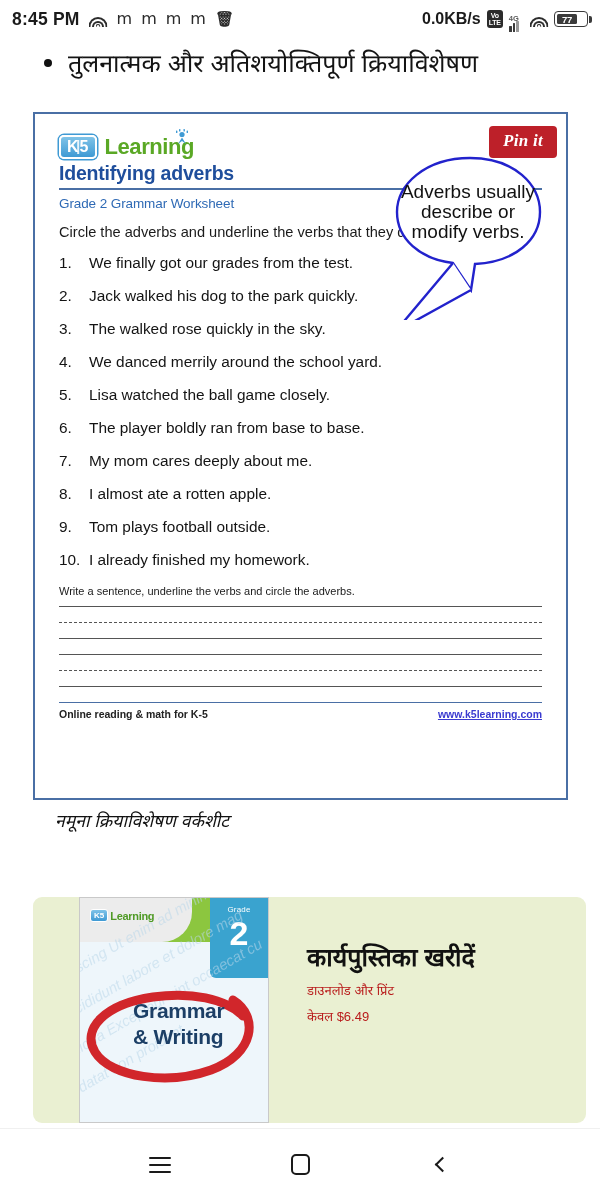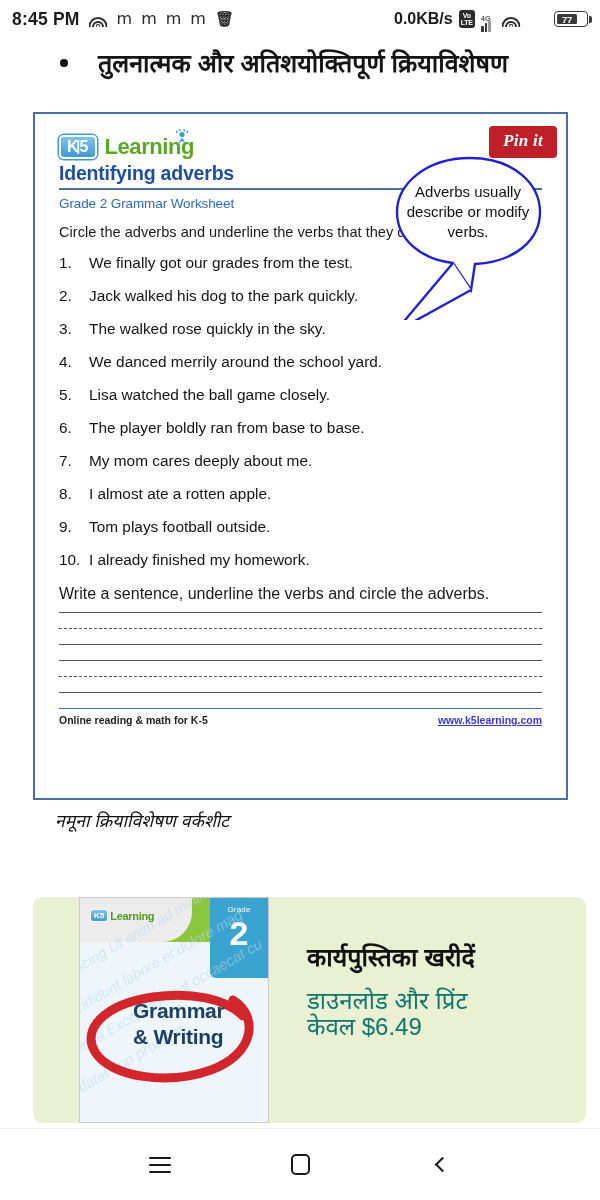--- a/index.html
+++ b/index.html
@@ -45,37 +45,36 @@
   .sig { display:flex; align-items:flex-end; gap:1px; height:14px; position:relative; padding-top:5px;margin-top:12px;}
   .sig b { display:block; width:2.8px; background:#3a3a3a; border-radius:.5px; }
   .sig b:nth-child(1){height:4px; background:#9a9a9a;}
   .sig b:nth-child(2){height:6.5px;}
   .sig b:nth-child(3){height:9px;}
   .sig b:nth-child(4){height:11.5px; background:#9a9a9a;}
   .sig-4g { position:absolute; top:-4px; left:0; font-size:7.5px; font-weight:700; color:#5a5a5a; }
 
   .batt {
     width:34px; height:16px; border:1.8px solid #3b3b3b; border-radius:4px;
-    position:relative; display:flex; align-items:flex-start; padding:1.7px;margin-left:28px;
+    position:relative; display:flex; align-items:flex-start; padding:1.7px;
   }
   .batt:after {
     content:""; position:absolute; right:-4.5px; top:4px;
     width:3px; height:7px; background:#3b3b3b; border-radius:0 2px 2px 0;
   }
   .batt-fill {
     height:100%; width:72%; background:#3b3b3b; border-radius:1.5px;
     color:#fff; font-size:9.5px; font-weight:700; display:flex;
     align-items:center; justify-content:center; letter-spacing:-.2px;
   }
 
   
   .bullet-row {
-    display:flex; align-items:flex-start; gap:30px;
-    padding:8px 20px 0 60px;
-    font-weight:bold;
+    display:flex; align-items:flex-start; gap:16px;
+    padding:8px 20px 0 44px;
   }
   .bullet-dot {
     width:8px; height:8px; border-radius:50%;
     background:#111; margin-top:13px; flex:none;
   }
   .bullet-text {
     font-family:"Liberation Sans", sans-serif;
     font-size:25px; line-height:34px; color:#141414;
   }
 
@@ -117,37 +116,37 @@
   .ws-instr {
     font-size:14.6px; color:#1a1a1a; margin-top:12px; line-height:18px;
   }
   .ws-list { margin-top:13px; }
   .ws-item {
     display:flex; font-size:15.4px; color:#141414;
     line-height:18px; margin-bottom:15.1px;
   }
   .ws-num { width:30px; flex:none; }
   .ws-write {
-    font-size:16px; color:#1a1a1a; margin-top:6px;
+    font-size:11px; color:#1a1a1a; margin-top:6px;
   }
   .lines { margin-top:9px; }
   .line-solid { height:0; border-top:1.6px solid #555; margin-bottom:15px; }
   .line-dash  { height:0; border-top:1.5px dashed #555; margin-bottom:15px; }
   .ws-footbar { height:1.6px; background:#4a6fa5; margin-top:2px; }
   .ws-foot {
     display:flex; justify-content:space-between; align-items:center;
     margin-top:5px; font-size:10.5px; color:#222; font-weight:600;gap:32px;
   }
   .ws-foot a { color:#3a3ad0; text-decoration:underline; font-weight:600; }
 
   
   .bubble-wrap { position:absolute; left:375px; top:140px; width:180px; height:180px; pointer-events:none;}
   .bubble-text {
     position:absolute; left:23px; top:42px; width:140px;
-    text-align:center; font-size:15px; line-height:20px; color:#111;
+    text-align:center; font-size:19px; line-height:20px; color:#111;
   }
   .pinit {
     position:absolute; left:489px; top:126px;
     background:#bd2029; color:#fff; border-radius:4px;
     padding:5px 14px 7px; font-size:17px; font-weight:700;
     font-family:"Liberation Serif", serif; font-style:italic;
     letter-spacing:.3px;
   }
 
   
@@ -207,21 +206,21 @@
   }
   .red-circle {
     position:absolute; left:3px; top:44px; z-index:2;
     width:182px; height:98px;
   }
   .promo-text { margin-left:38px; margin-top:44px; }
   .promo-h {
     font-size:25px; font-weight:700; color:#111; line-height:32px;
   }
   .promo-p {
-    font-size:24px; color:#0f766e; line-height:26px; margin-top:15px;
+    font-size:13px; color:#b91c1c; line-height:26px; margin-top:5px;
   }
 
   
   .navbar {
     position:absolute; left:0; bottom:0; width:600px; height:72px;
     background:#fff; border-top:1px solid #f0f0f0;
     display:flex; align-items:center; justify-content:space-around;
     padding:0 90px;
   }
   .nav-btn { width:44px; height:44px; display:flex; align-items:center; justify-content:center; }

